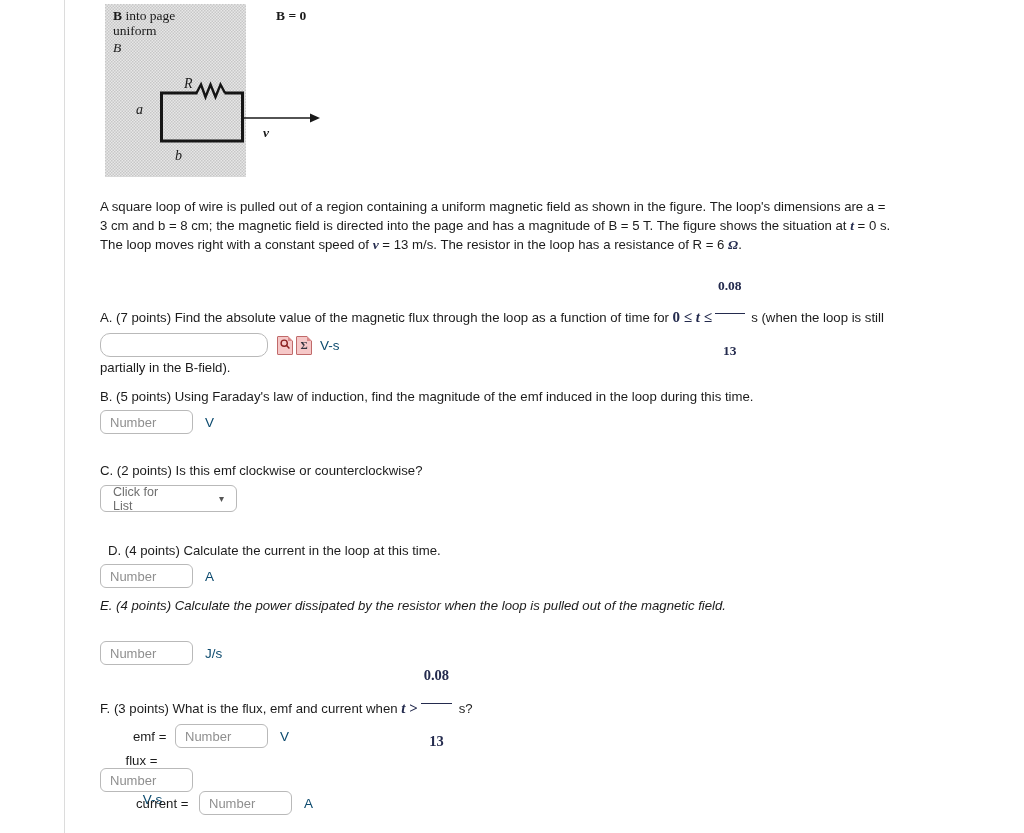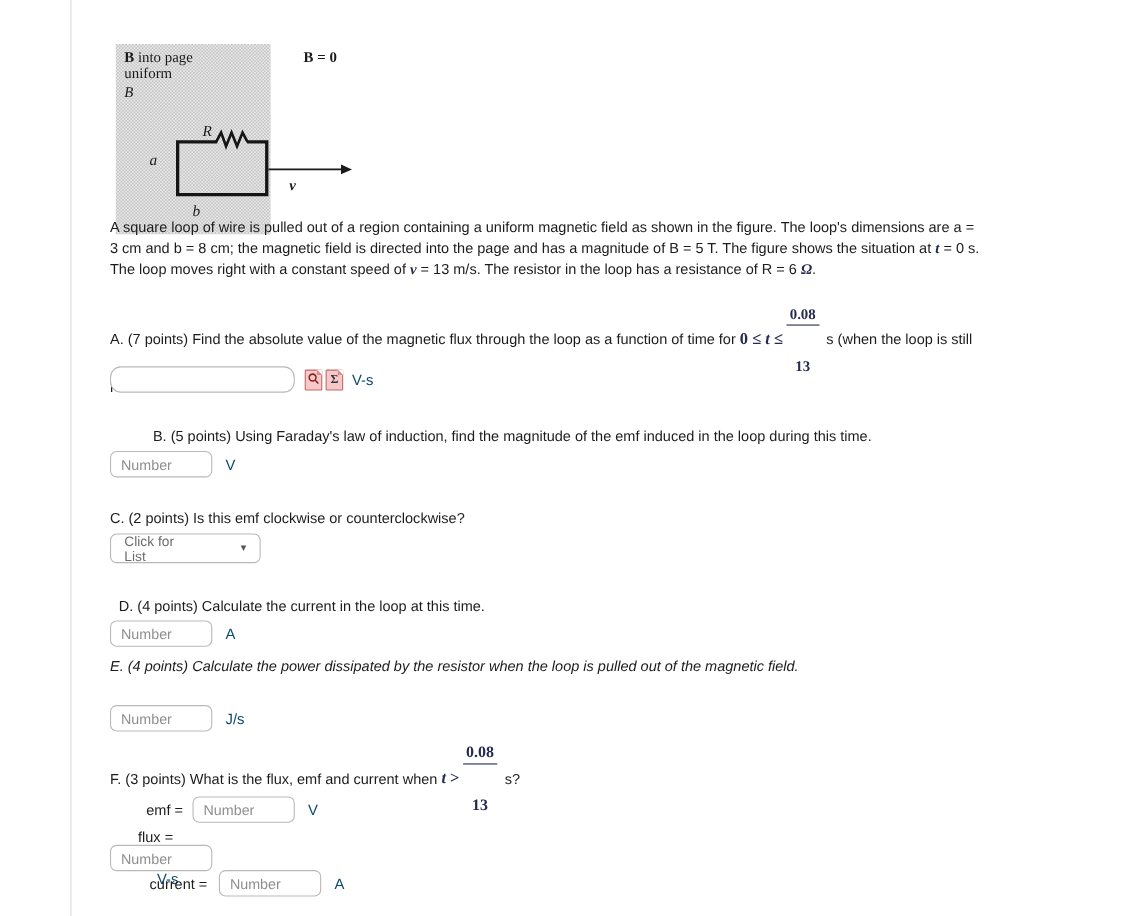--- a/index.html
+++ b/index.html
@@ -12,21 +12,21 @@
 
   
   .body-text { font-size:13.2px; line-height:19px; color:#1c1c1c; }
   .math { font-family:"Liberation Serif", serif; color:#242b4e; font-weight:600; font-size:15px; }
   .mvar { font-style:italic; }
   .frac {
     display:inline-block; vertical-align:middle; text-align:center;
     font-family:"Liberation Serif", serif; color:#242b4e; font-weight:700;
     font-size:13.5px; line-height:1.15; margin:0 3px;
   }
-  .frac .num { display:block; padding:0 3px 1px; border-bottom:1.5px solid #242b4e; }
+  .frac .num { display:block; padding:0 3px 19px; border-bottom:1.5px solid #242b4e; }
   .frac .den { display:block; padding-top:1px;margin-top:28px; }
 
   
   .ans-row { position:absolute; display:flex; align-items:center; }
   .ans-input {
     height:24px; border:1px solid #b9b9b9; border-radius:6px;
     padding:0 9px; font-family:"Liberation Sans", sans-serif;
     font-size:13px; color:#333; width:93px; background:#fff; outline:none;
   }
   .ans-input::placeholder { color:#8f8f8f; opacity:1; }
@@ -57,21 +57,21 @@
   .sigma {
     font-family:"Liberation Serif", serif; font-weight:700; font-size:11px;
     color:#34343f; line-height:1;
   }
 </style>
 </head>
 <body>
 
 <div class="vline"></div>
 
-<div style="position:absolute; left:105px; top:4px;margin-top:36px;">
+<div style="position:absolute; left:105px; top:4px;">
   <svg width="232" height="180">
     <defs>
       <pattern id="stip" width="3" height="3" patternUnits="userSpaceOnUse">
         <rect width="3" height="3" fill="#e7e7e7"></rect>
         <rect width="1.5" height="1.5" fill="#c7c7c7"></rect>
         <rect x="1.5" y="1.5" width="1.5" height="1.5" fill="#c7c7c7"></rect>
       </pattern>
     </defs>
 
     <rect x="0" y="0" width="141" height="173" fill="url(#stip)"></rect>
@@ -109,21 +109,21 @@
       </svg>
     </span>
     <span class="docicon">
       <span class="fold"></span>
       <span class="sigma">Σ</span>
     </span>
   </span>
   <span class="unit" style="margin-left:8px">V-s</span>
 </div>
 
-<div class="body-text" style="position:absolute; left:100px; top:387px; width:800px;margin-left:39px;">B. (5 points) Using Faraday's law of induction, find the magnitude of the emf induced in the loop during this time.</div>
+<div class="body-text" style="position:absolute; left:100px; top:387px; width:800px;">B. (5 points) Using Faraday's law of induction, find the magnitude of the emf induced in the loop during this time.</div>
 <div class="ans-row" style="left:100px; top:410px;">
   <input class="ans-input" type="text" placeholder="Number" style="">
   <span class="unit">V</span>
 </div>
 
 <div class="body-text" style="position:absolute; left:100px; top:461px; width:800px;">C. (2 points) Is this emf clockwise or counterclockwise?</div>
 <div class="dropdown" style="top:485px;">
   <span class="dd-label">Click for List</span>
   <span class="caret">▾</span>
 </div>

